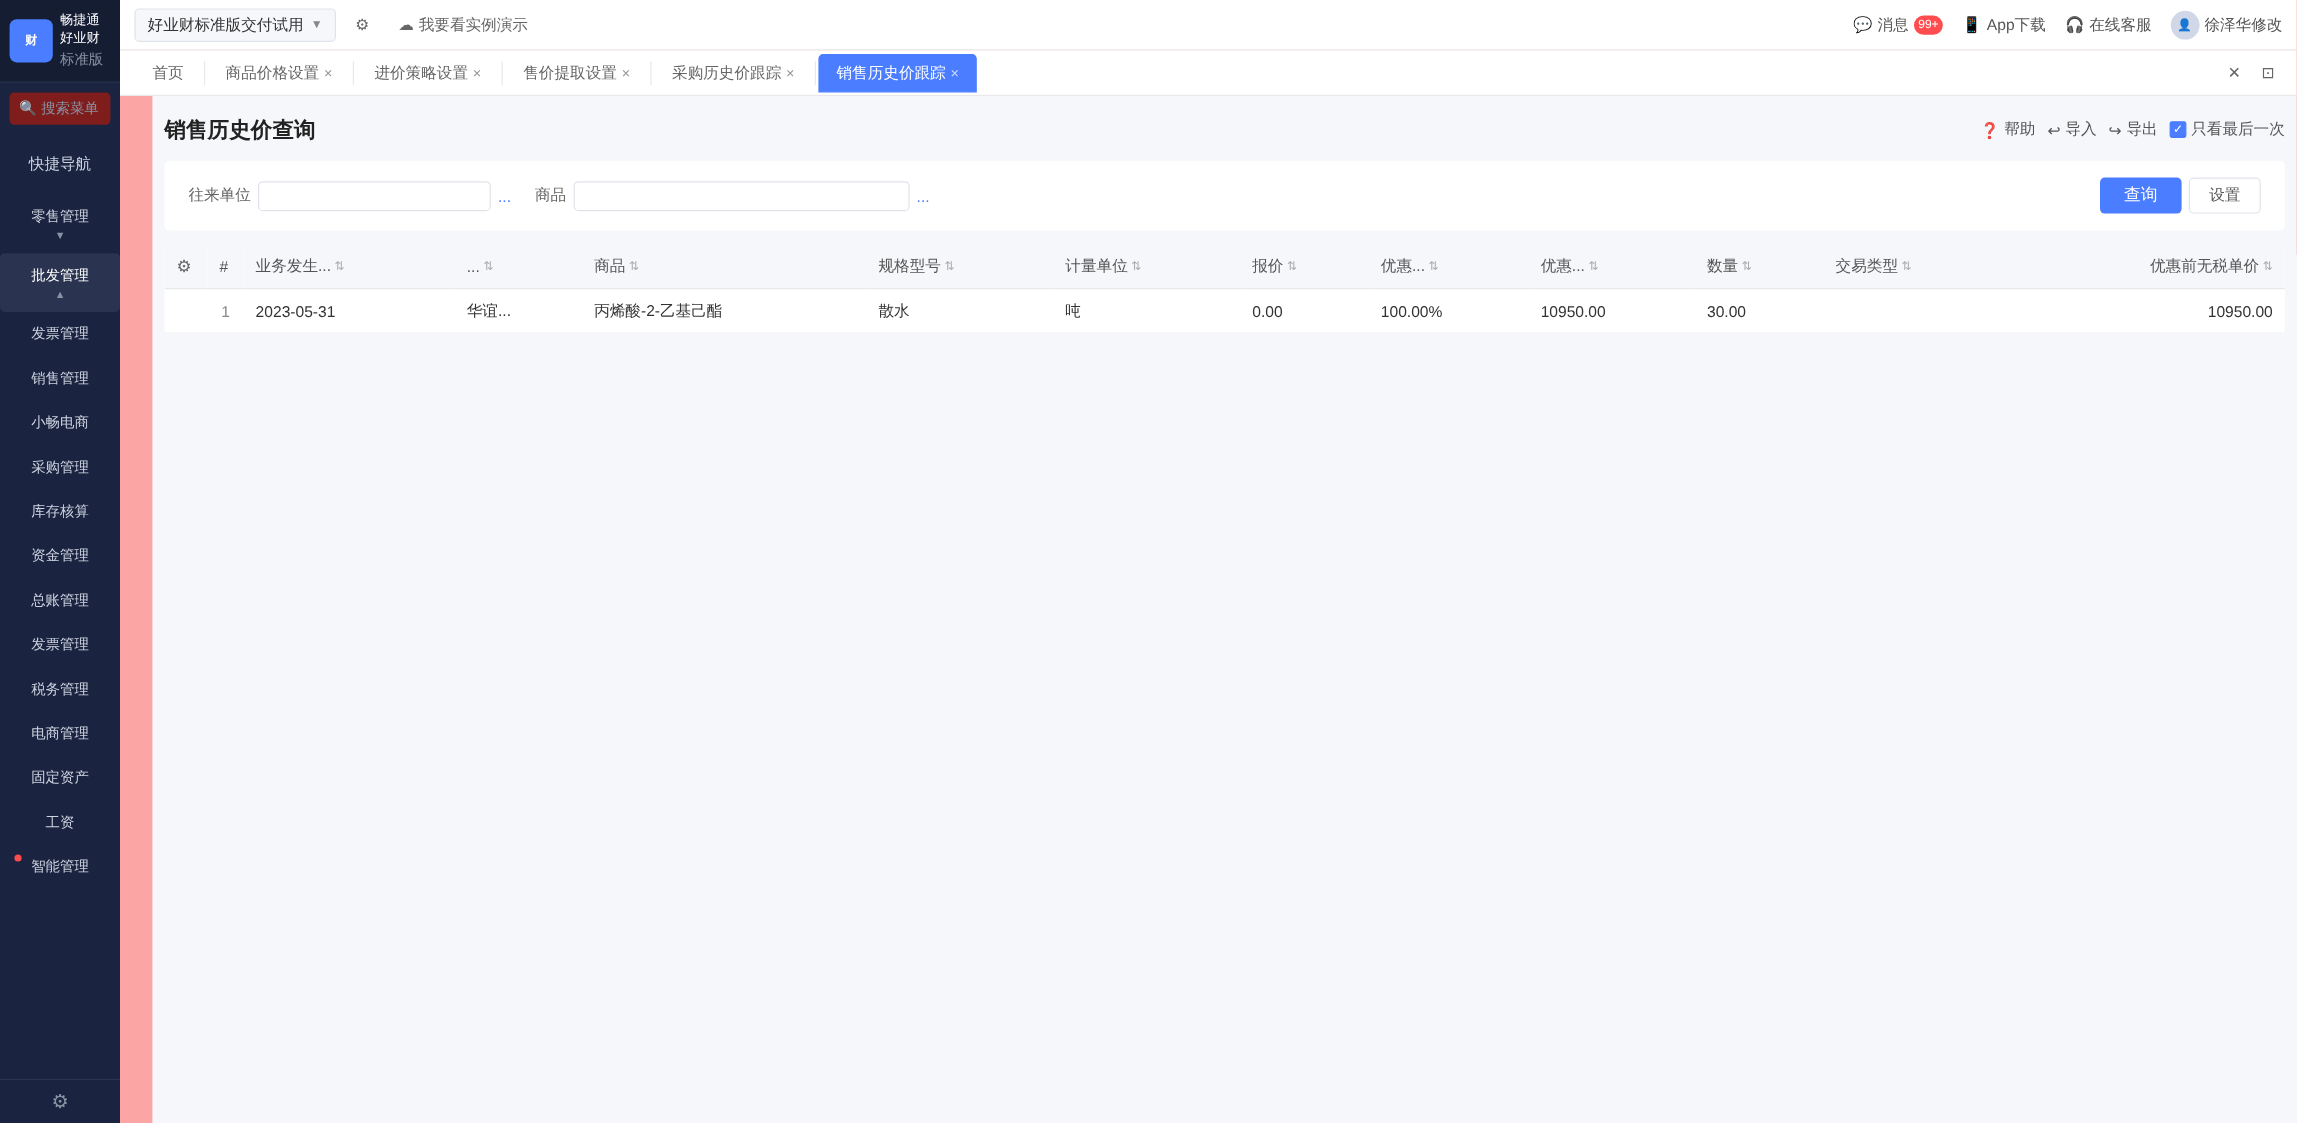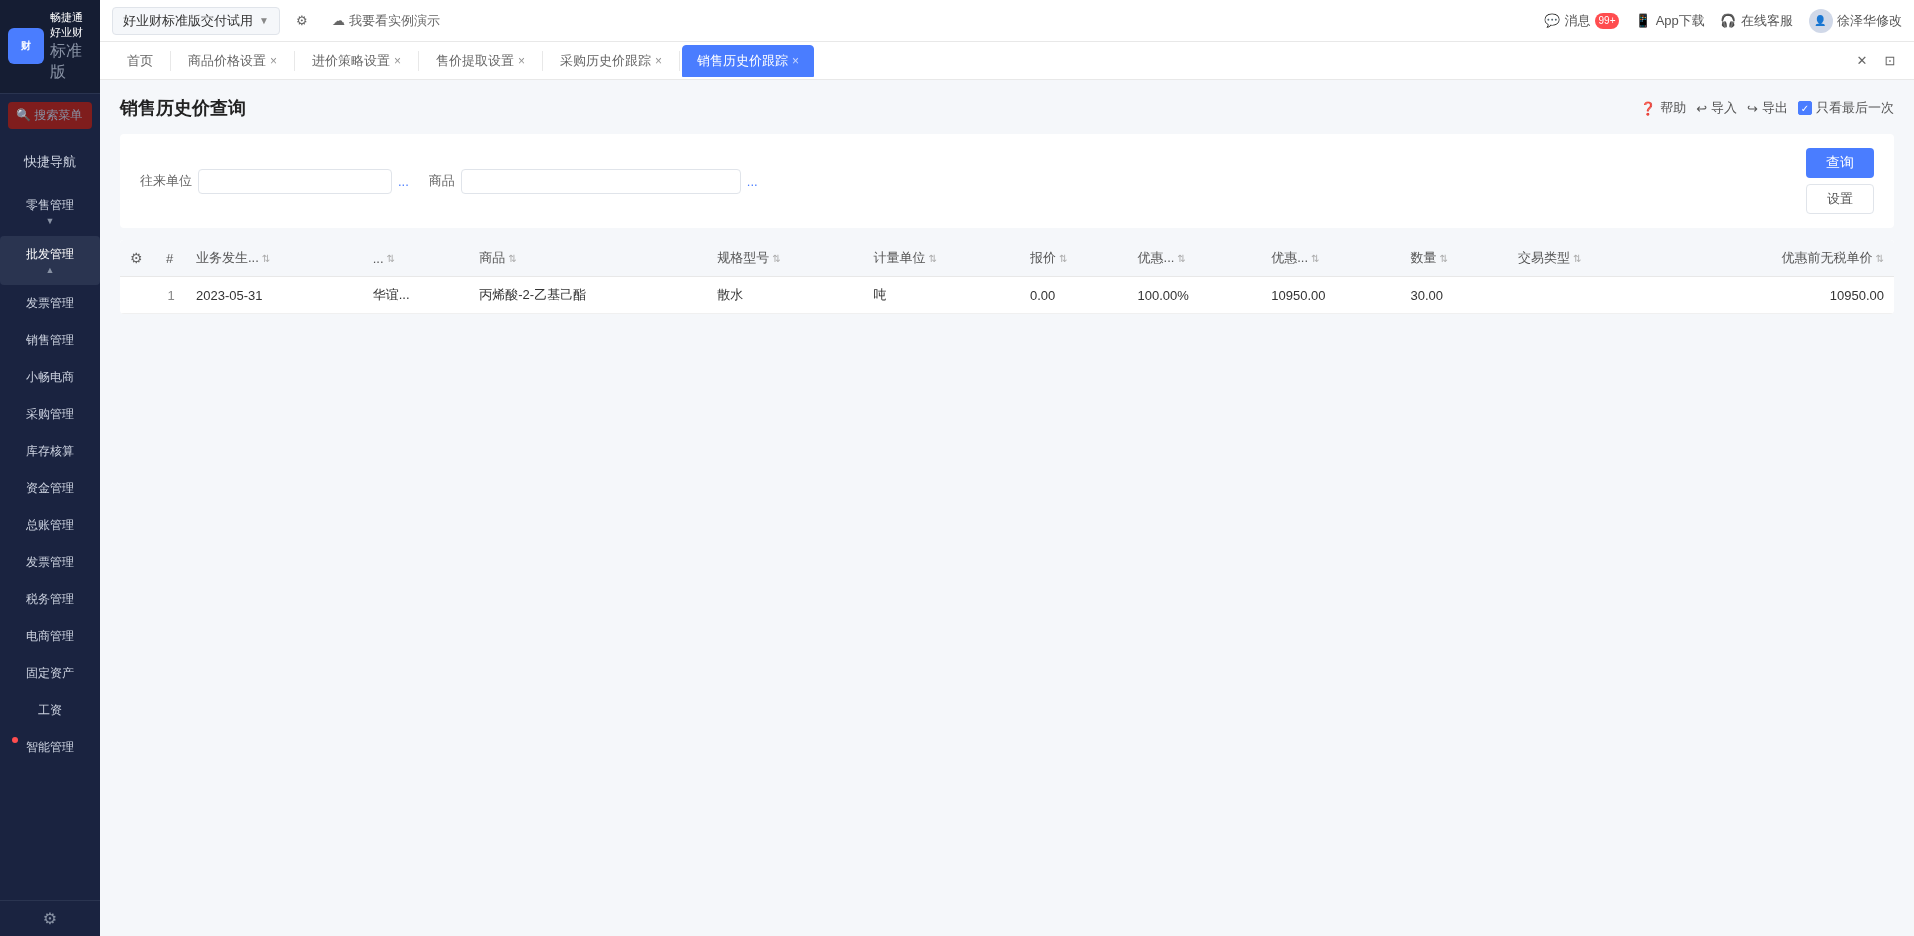--- a/index.html
+++ b/index.html
@@ -3,21 +3,21 @@
   <meta charset="utf-8">
   <style>
     * { box-sizing: border-box; margin: 0; padding: 0; }
     body { font-family: "Microsoft YaHei", "PingFang SC", sans-serif; font-size: 13px; background: #f0f2f5; color: #333; display: flex; height: 936px; overflow: hidden; }
 
     
     .sidebar { width: 100px; background: #1a2340; color: #cdd3e0; display: flex; flex-direction: column; height: 100%; flex-shrink: 0; }
     .sidebar-logo { padding: 10px 8px; background: #151d33; display: flex; align-items: center; gap: 6px; border-bottom: 1px solid #2a3450; }
     .sidebar-logo-icon { width: 36px; height: 36px; background: #4a7dff; border-radius: 6px; display: flex; align-items: center; justify-content: center; color: white; font-size: 10px; font-weight: bold; flex-shrink: 0; }
     .sidebar-logo-text { font-size: 11px; color: #fff; line-height: 1.4; }
-    .sidebar-logo-sub { font-size: 16px; color: #8892a4; }
+    .sidebar-logo-sub { font-size: 12px; color: #8892a4; }
     .sidebar-search { padding: 8px; }
     .sidebar-search-btn { width: 100%; background: #7f1d1d; border: none; color: #8892a4; padding: 5px 8px; border-radius: 4px; cursor: pointer; font-size: 12px; text-align: left; }
     .sidebar-nav-btn { padding: 8px; }
     .sidebar-nav-item { width: 100%; background: none; border: none; color: #cdd3e0; padding: 8px 6px; cursor: pointer; font-size: 13px; border-radius: 4px; text-align: center; }
     .sidebar-menu-item { display: flex; flex-direction: column; align-items: center; padding: 10px 4px; cursor: pointer; color: #cdd3e0; border-radius: 4px; font-size: 12px; gap: 2px; }
     .sidebar-menu-item.active { color: #fff; background: #2a3450; }
     .sidebar-menu-item.has-indicator { position: relative; }
     .sidebar-menu-item.has-indicator::before { content: ""; width: 6px; height: 6px; background: #ff4d4f; border-radius: 50%; position: absolute; top: 8px; left: 12px; }
     .sidebar-menu-arrow { font-size: 9px; color: #8892a4; }
     .sidebar-bottom { margin-top: auto; padding: 8px; border-top: 1px solid #2a3450; display: flex; justify-content: center; }
@@ -42,21 +42,21 @@
     .tabs { height: 38px; background: #fff; border-bottom: 1px solid #e8e8e8; display: flex; align-items: center; padding: 0 12px; flex-shrink: 0; overflow: hidden; }
     .tab { display: flex; align-items: center; gap: 4px; padding: 6px 14px; cursor: pointer; font-size: 13px; color: #666; border-top-left-radius: 4px; border-top-right-radius: 4px; white-space: nowrap; height: 32px; border: 1px solid transparent; border-bottom: none; }
     .tab.active { background: #fff; border-color: #e8e8e8; color: #333; font-weight: 500; border-bottom: 1px solid #fff; margin-bottom: -1px; }
     .tab.colored { background: #4a7dff; color: #fff; border-color: #4a7dff; }
     .tab-close { font-size: 12px; color: inherit; opacity: 0.7; }
     .tab-separator { width: 1px; height: 20px; background: #e8e8e8; margin: 0 2px; }
     .tabs-actions { margin-left: auto; display: flex; align-items: center; gap: 4px; }
     .tabs-action-btn { width: 24px; height: 24px; display: flex; align-items: center; justify-content: center; cursor: pointer; color: #666; border-radius: 4px; }
 
     
-    .content { flex: 1; padding: 16px 20px; overflow-y: auto; background: #f5f7fa; }
+    .content { flex: 1; padding: 16px 10px; overflow-y: auto; background: #f5f7fa; margin-left: 27px; }
 
     
     .page-header { display: flex; align-items: center; justify-content: space-between; margin-bottom: 14px; }
     .page-title { font-size: 18px; font-weight: 600; color: #222; }
     .page-actions { display: flex; align-items: center; gap: 10px; }
     .page-action-btn { display: flex; align-items: center; gap: 4px; font-size: 13px; color: #555; cursor: pointer; }
     .checkbox-label { display: flex; align-items: center; gap: 4px; font-size: 13px; color: #555; cursor: pointer; }
     .checkbox-box { width: 14px; height: 14px; border: 1px solid #4a7dff; border-radius: 2px; background: #4a7dff; display: flex; align-items: center; justify-content: center; color: white; font-size: 10px; }
 
     
@@ -265,21 +265,21 @@
         <input class="filter-input" type="text" style="min-width: 180px;">
         <button class="filter-more-btn">...</button>
       </div>
 
       <div class="filter-input-group">
         <span class="filter-label">商品</span>
         <input class="filter-input" type="text" style="min-width: 280px;">
         <button class="filter-more-btn">...</button>
       </div>
 
-      <div style="margin-left:auto; display:flex; flex-direction:column; gap:6px;">
+      <div style="margin-left:auto; display:flex; flex-direction:row; gap:6px;">
         <button class="query-btn">查询</button>
         <button class="settings-btn">设置</button>
       </div>
     </div>
 
     <div class="table-container">
       <table>
         <thead>
           <tr>
             <th class="settings-th">

